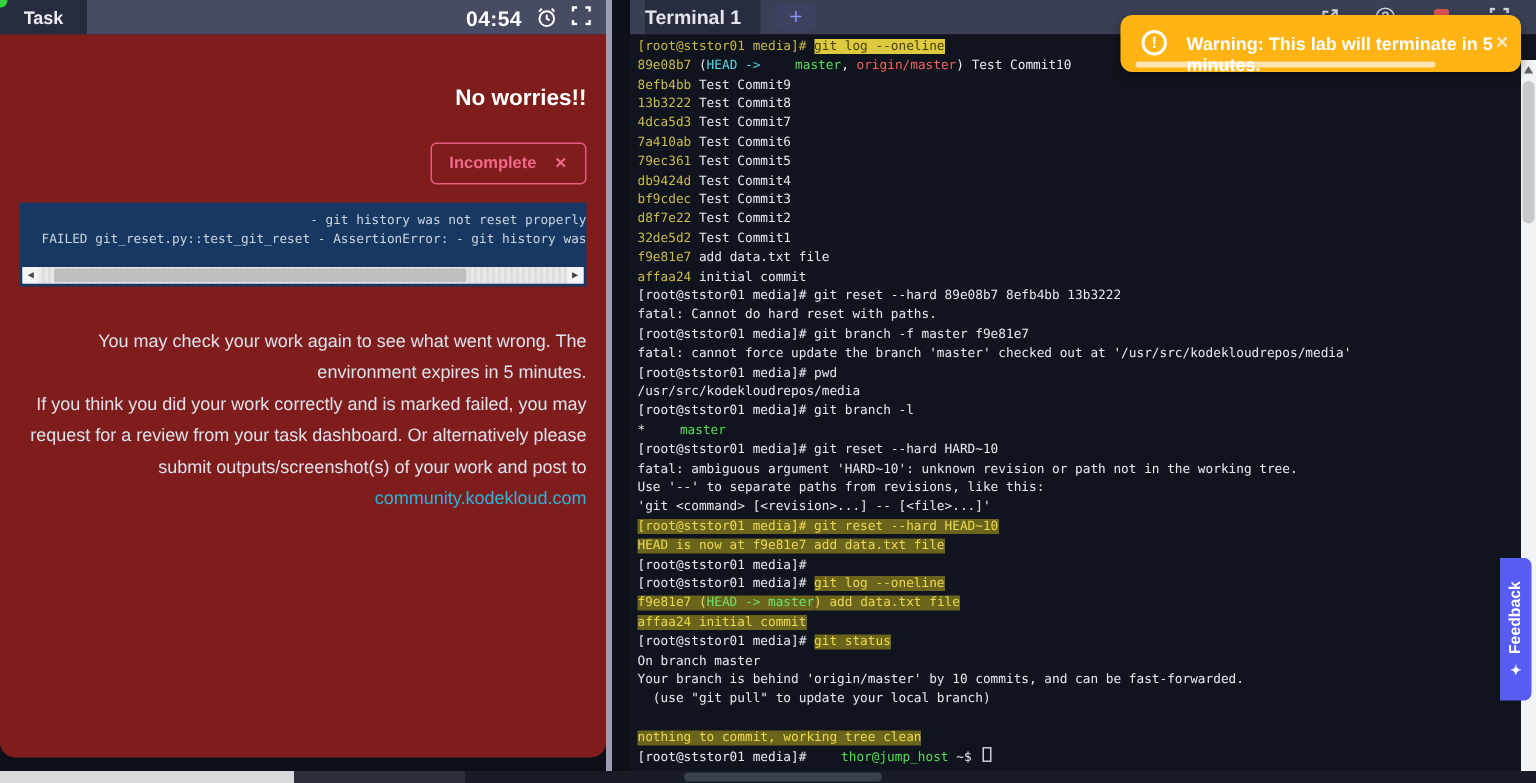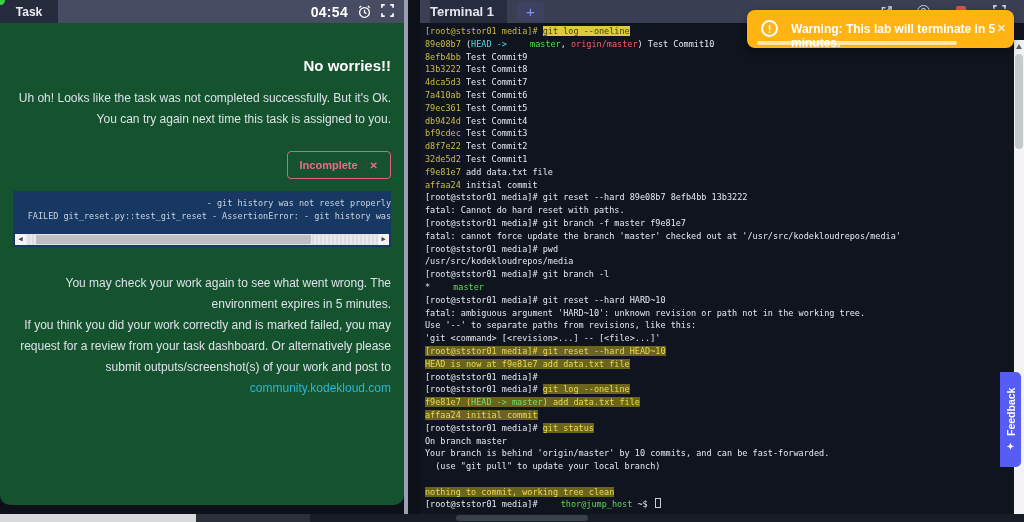--- a/index.html
+++ b/index.html
@@ -8,21 +8,21 @@
 
   
   .task-pane { position:absolute; left:0; top:0; width:404px; height:514px;text-align:right; }
   .task-header { position:absolute; left:0; top:0; width:100%; height:23px; background:#474c63; }
   .task-tab { position:absolute; left:0; top:0; width:58px; height:23px; background:#262b3d;
               color:#eceef4; font-size:12px; font-weight:bold; display:flex; align-items:center; justify-content:center; }
   .green-dot { position:absolute; left:-4px; top:-4px; width:9px; height:9px; border-radius:50%; background:#38d13f; z-index:5; }
   .task-header-right { position:absolute; right:8px; top:0; height:23px; display:flex; align-items:center; gap:9px; }
   .timer { color:#ffffff; font-size:14px; font-weight:bold; letter-spacing:.3px; }
   .hicon { width:15px; height:15px; display:inline-flex; }
-  .task-body { position:absolute; left:0; top:23px; width:100%; height:482px; background:#14532d;
+  .task-body { position:absolute; left:0; top:23px; width:100%; height:482px; background:#7f1d1d;
                border-radius:0 0 10px 10px; padding:0 13px; color:#dde1ea; }
   .task-body h2 { margin-top:34px; font-size:15px; font-weight:bold; color:#ffffff; }
   .intro { margin-top:14px; font-size:12px; line-height:21px; }
   .badge { display:inline-flex; align-items:center; gap:12px; margin-top:21px; border:1px solid #e85d7d;
            border-radius:4px; padding:7px 12px; color:#f2688a; font-size:11px; font-weight:bold; }
   .badge-x { font-size:10px; }
   .code-block { margin-top:12px; width:378px; height:56px; background:#173863; position:relative;
                 font-family:"DejaVu Sans Mono", monospace; font-size:8.5px; line-height:13px;
                 color:#ccd4e0; padding:6px 0 0 8px; overflow:hidden; white-space:pre; }
   .hscroll { position:absolute; left:2px; right:2px; bottom:2px; height:11px; background:#e9e9e9;
@@ -124,21 +124,20 @@
             <path d="M10 1h3v3"></path>
             <path d="M13 10v3h-3"></path>
             <path d="M4 13H1v-3"></path>
         </svg>
       </span>
     </div>
   </header>
 
   <div class="task-body">
     <h2>No worries!!</h2>
-    <p class="intro">Uh oh! Looks like the task was not completed successfully. But it's Ok. You can try again next time this task is assigned to you.</p>
 
     <div class="badge">
       <span>Incomplete</span>
       <span class="badge-x">✕</span>
     </div>
 
     <div class="code-block"><div>- git history was not reset properly</div><div>FAILED git_reset.py::test_git_reset - AssertionError: - git history was</div>
       <div class="hscroll">
         <span class="arr">◀</span>
         <span class="track"><span class="thumb"></span></span>

